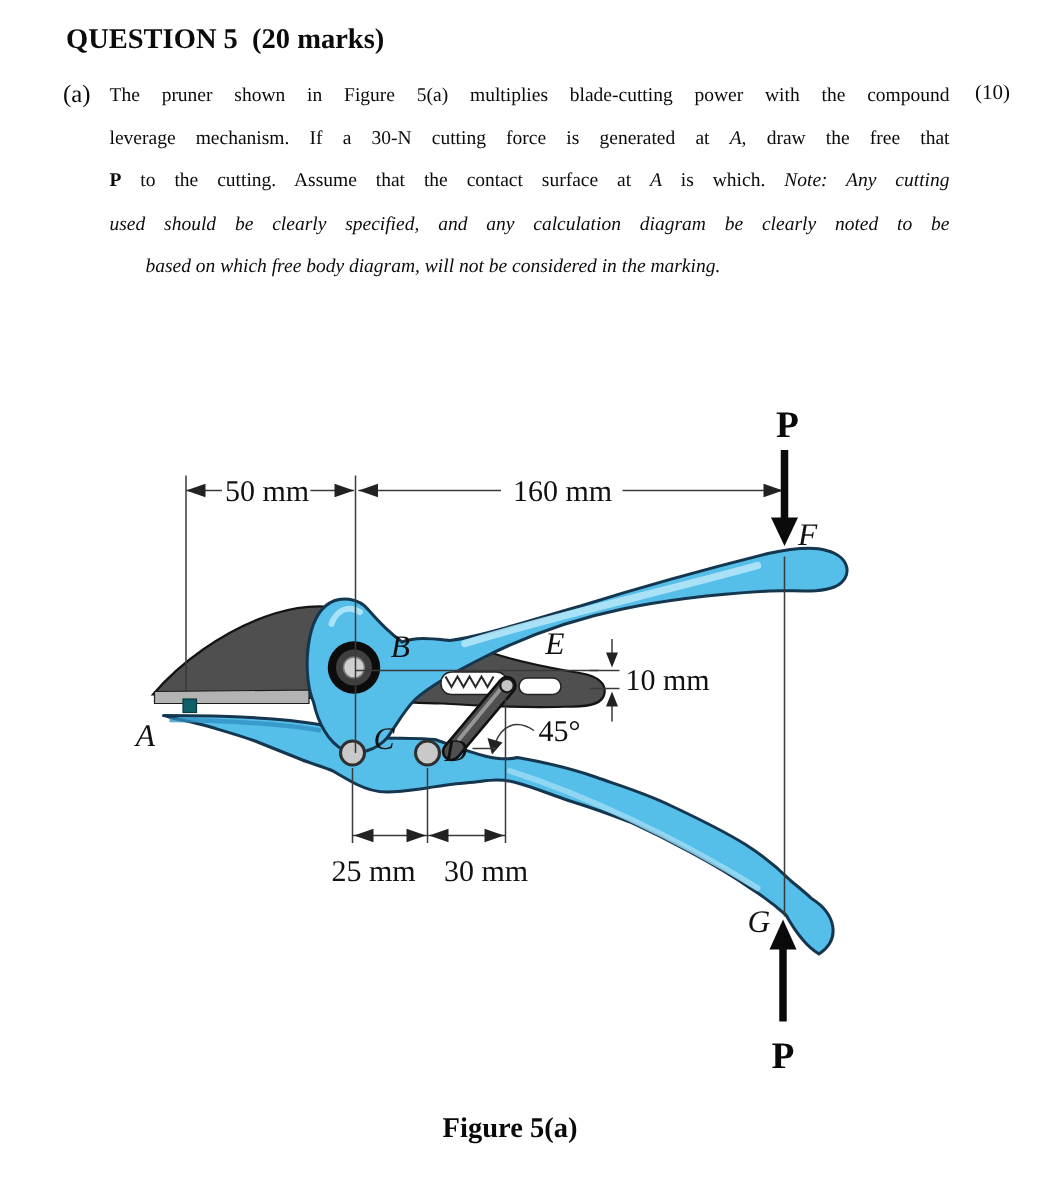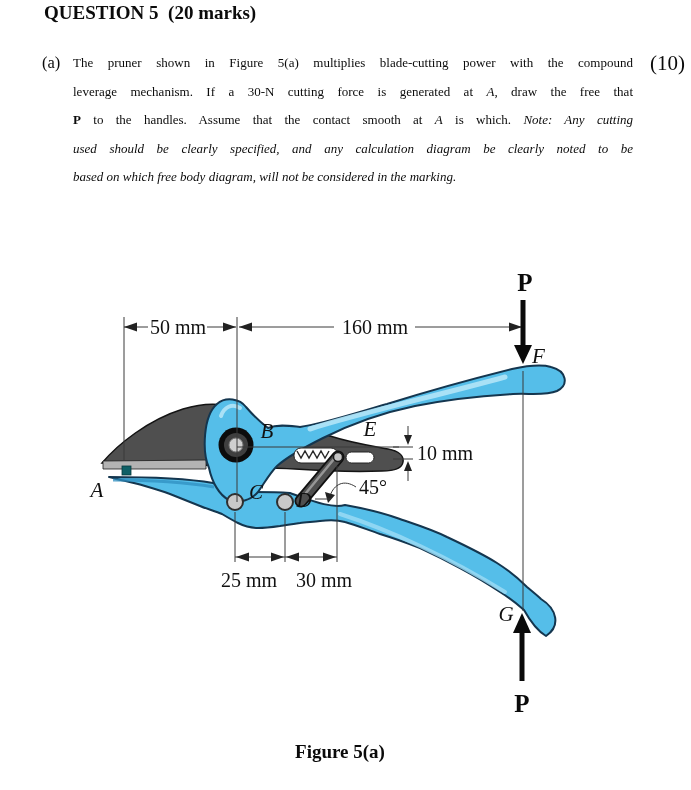--- a/index.html
+++ b/index.html
@@ -1,24 +1,24 @@
 <!DOCTYPE html>
 <html><head>
 <meta charset="utf-8">
 <style>
   html,body{margin:0;padding:0;background:#ffffff;}
   #page{position:relative;width:691px;height:790px;background:#ffffff;overflow:hidden;
         font-family:"Liberation Serif",serif;color:#0b0b0b;}
-  #heading{position:absolute;left:44px;top:2px;font-size:19px;font-weight:bold;white-space:pre;}
+  #heading{position:absolute;left:44px;top:16px;font-size:19px;font-weight:bold;white-space:pre;}
   #item-label{position:absolute;left:42px;top:49px;font-size:16.5px;line-height:28.6px;}
-  #marks{position:absolute;left:650px;top:49px;font-size:21px;line-height:28.6px;}
+  #marks{position:absolute;left:650px;top:49px;font-size:14px;line-height:28.6px;}
   #para{position:absolute;left:73px;top:49px;width:560px;font-size:13px;}
   .tline{text-align:justify;text-align-last:justify;height:28.6px;line-height:28.6px;
          white-space:normal;overflow:visible;}
-  .tline:last-child{text-align-last:left;}
+  .tline:last-child{text-align-last:left;margin-left:24px;}
   .tline span.i{font-style:italic;}
   .tline span.b{font-weight:bold;}
   #fig{position:absolute;left:0;top:250px;width:691px;height:540px;}
   svg text{font-family:"Liberation Serif",serif;}
   .lbl{font-style:italic;font-size:21px;fill:#111;}
   .dim{font-size:20px;fill:#111;}
   .forceP{font-size:25px;font-weight:bold;fill:#0a0a0a;}
   .cap{font-size:19px;font-weight:bold;fill:#0a0a0a;}
   .thin{stroke:#3a3a3a;stroke-width:1;fill:none;}
   .ah{fill:#222;stroke:none;}
@@ -27,21 +27,21 @@
 <body>
 
 <div id="page">
 
   <div id="heading">QUESTION 5  (20 marks)</div>
   <div id="item-label">(a)</div>
   <div id="marks">(10)</div>
   <div id="para">
       <div class="tline"><span>The pruner shown in Figure 5(a) multiplies blade-cutting power with the compound</span></div>
       <div class="tline"><span>leverage mechanism. If a 30-N cutting force is generated at </span><span class="i">A</span><span>, draw the free that</span></div>
-      <div class="tline"><span class="b">P</span><span> to the handles. Assume that the contact smooth at </span><span class="i">A</span><span> is which. </span><span class="i">Note: Any cutting</span></div>
+      <div class="tline"><span class="b">P</span><span> to the cutting. Assume that the contact surface at </span><span class="i">A</span><span> is which. </span><span class="i">Note: Any cutting</span></div>
       <div class="tline"><span class="i">used should be clearly specified, and any calculation diagram be clearly noted to be</span></div>
       <div class="tline"><span class="i">based on which free body diagram, will not be considered in the marking.</span></div>
     </div>
 
   <div id="fig">
   <svg width="691" height="540" viewBox="0 250 691 540" xmlns="http://www.w3.org/2000/svg">
 
     <g>
       <path d="M102,463 C118,444 148,420 183,409 C203,403 224,402 236,410
                C252,419 262,427 272,432 C292,427 312,430 330,436

